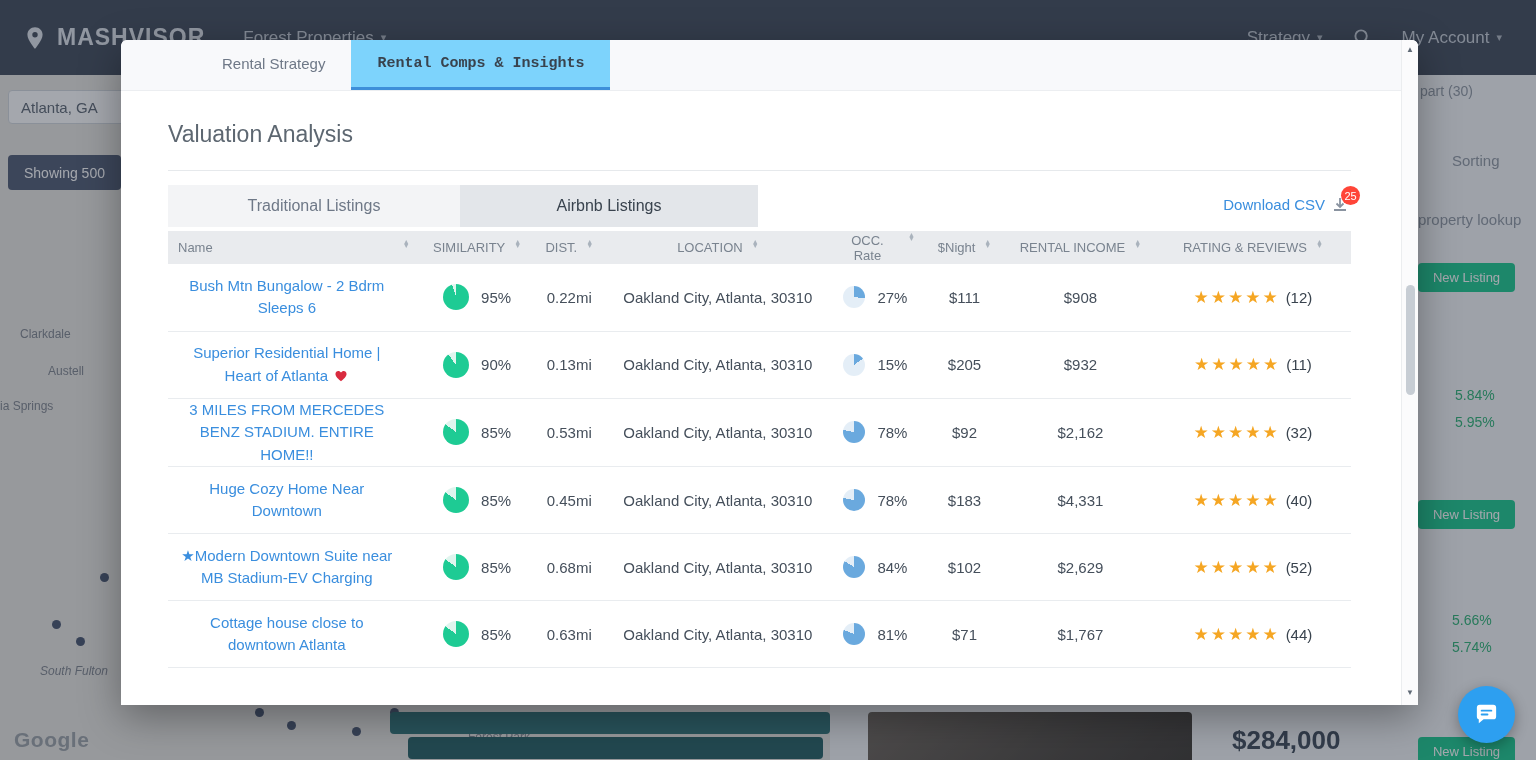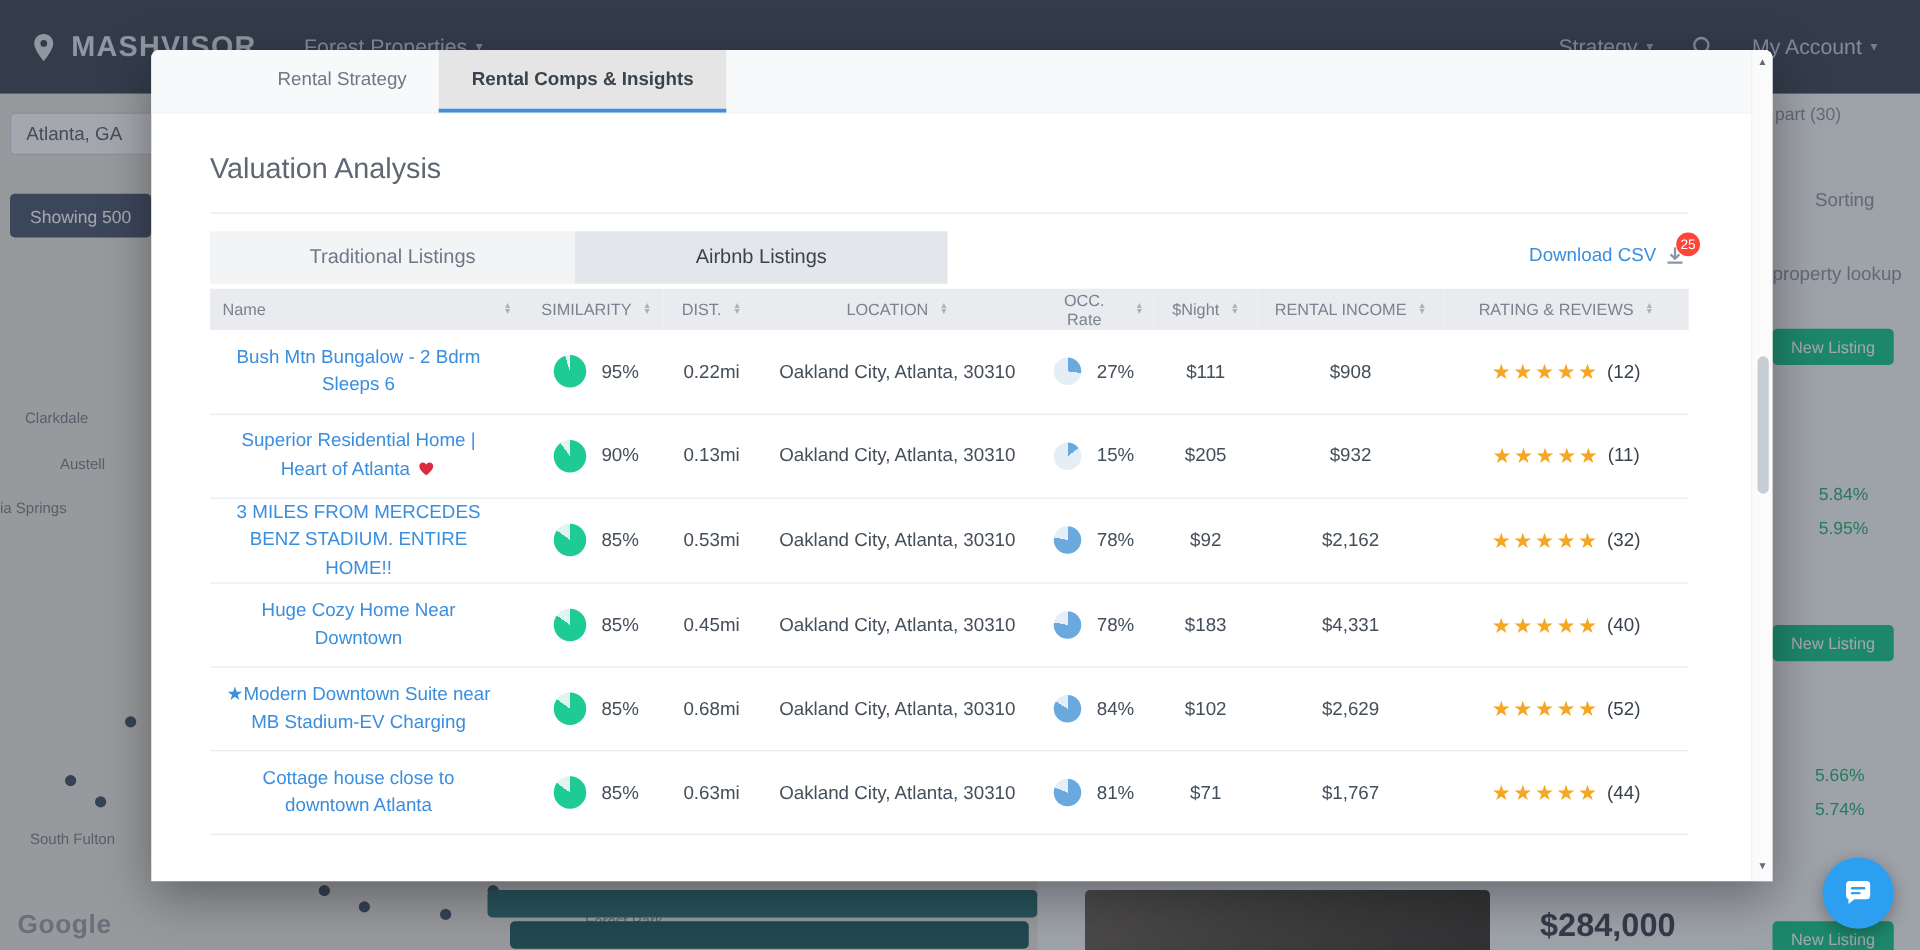--- a/index.html
+++ b/index.html
@@ -38,21 +38,21 @@
 
   
   .dim { position:absolute; inset:0; background:rgba(38,46,60,.42); z-index:5; }
 
   
   .modal { position:absolute; left:121px; top:40px; width:1297px; height:665px; background:#fff; z-index:10;
            border-radius:6px 6px 0 0; box-shadow:0 12px 40px rgba(0,0,0,.35); overflow:hidden; }
   .modal-tabbar { height:51px; background:#f8f9fb; border-bottom:1px solid #eceef1; display:flex; align-items:stretch;
                   padding-left:75px; border-radius:6px 6px 0 0; }
   .mtab { display:flex; align-items:center; padding:0 26px; font-size:15px; color:#6e7887; cursor:pointer; border-bottom:3px solid transparent; }
-  .mtab.active { color:#39434e; font-weight:bold; border-bottom-color:#3d8fd9; background:#e5e5e5; }
+  .mtab.active { color:#39434e; font-weight:bold; border-bottom-color:#3d8fd9; background:#7dd3fc;font-family:Liberation Mono, monospace; }
 
   .modal-content { padding:0 67px 0 47px; }
   .va-title { margin-top:30px; font-size:23px; font-weight:normal; color:#5d6771; }
   .va-rule { margin-top:22px; border:none; border-top:1px solid #e6e9ec; }
   .section-row { margin-top:30px; display:flex; align-items:center; gap:8px; }
   .section-title { font-size:17px; color:#3d4752; }
   .info-icon { width:16px; height:16px; border-radius:50%; background:#3a8ede; color:#fff; font-size:11px; font-style:italic;
                display:inline-flex; align-items:center; justify-content:center; cursor:pointer; font-family:"Liberation Serif",serif; }
 
   .ltabs-row { margin-top:14px; display:flex; align-items:flex-end; position:relative; }
@@ -60,21 +60,21 @@
   .ltab.traditional { width:292px; background:#f3f4f6; color:#6e7887; }
   .ltab.airbnb { width:298px; background:#e3e6ea; color:#39434e; }
   .download-wrap { position:absolute; right:0; bottom:11px; display:flex; align-items:flex-start; gap:6px; }
   .download-link { color:#3a8ede; font-size:15px; text-decoration:none; }
   .dl-icon { position:relative; width:20px; height:20px; }
   .dl-badge { position:absolute; top:-10px; left:10px; min-width:19px; height:19px; padding:0 3px; border-radius:10px;
               background:#ff4538; color:#fff; font-size:11px; display:flex; align-items:center; justify-content:center; }
 
   table.comps { width:100%; margin-top:4px; border-collapse:collapse; table-layout:fixed; }
   .comps th { background:#e9ebee; height:33px; font-size:13px; font-weight:normal; color:#79838f; cursor:pointer; }
-  .comps th .th-in { display:flex; align-items:center; justify-content:center; gap:9px; padding:0 8px; }
+  .comps th .th-in { display:flex; align-items:flex-start; justify-content:center; gap:9px; padding:0 8px; }
   .comps th.th-name .th-in { justify-content:space-between; padding:0 14px 0 10px; }
   .sort { display:inline-flex; flex-direction:column; line-height:.62; font-size:7px; color:#aab3bd; }
   .comps col.c-name { width:21.5%; } .comps col.c-sim { width:9%; } .comps col.c-dist { width:6.5%; }
   .comps col.c-loc { width:18.5%; } .comps col.c-occ { width:8%; } .comps col.c-night { width:7%; }
   .comps col.c-inc { width:12.5%; } .comps col.c-rate { width:16.5%; }
   .comps td { border-bottom:1px solid #e9ecef; height:67px; vertical-align:middle; font-size:15px; color:#454f5b; text-align:center; }
   .td-name { text-align:left; padding:0 28px 0 10px; }
   .name-link { color:#3a8ede; text-decoration:none; line-height:1.5; }
   .heart { width:16px; height:14px; fill:#d92b3f; margin-left:5px; vertical-align:-2px; }
   .cellflex { display:flex; align-items:center; justify-content:center; gap:12px; }
@@ -126,21 +126,21 @@
     </div>
   </header>
 
   <div class="map">
     <input class="loc-input" readonly="" value="Atlanta, GA" style="">
     <button class="showing-btn">Showing 500</button>
 
     <span class="map-label" style="left:20px; top:252px;">Clarkdale</span>
     <span class="map-label" style="left:48px; top:289px;">Austell</span>
     <span class="map-label" style="left:0px; top:324px;">ia Springs</span>
-    <span class="map-label" style="left:24px; top:589px;">South Fulton</span>
+    <span class="map-label" style="left:40px; top:589px;font-style:italic;">South Fulton</span>
     <span class="map-label" style="left:468px; top:655px;">Forest Park</span>
     <span class="google-logo">Google</span>
 
     <span class="dot" style="left:100px; top:498px;"></span>
     <span class="dot" style="left:122px; top:501px;"></span>
     <span class="dot" style="left:142px; top:526px;"></span>
     <span class="dot" style="left:52px; top:545px;"></span>
     <span class="dot" style="left:76px; top:562px;"></span>
     <span class="dot" style="left:255px; top:633px;"></span>
     <span class="dot" style="left:287px; top:646px;"></span>

